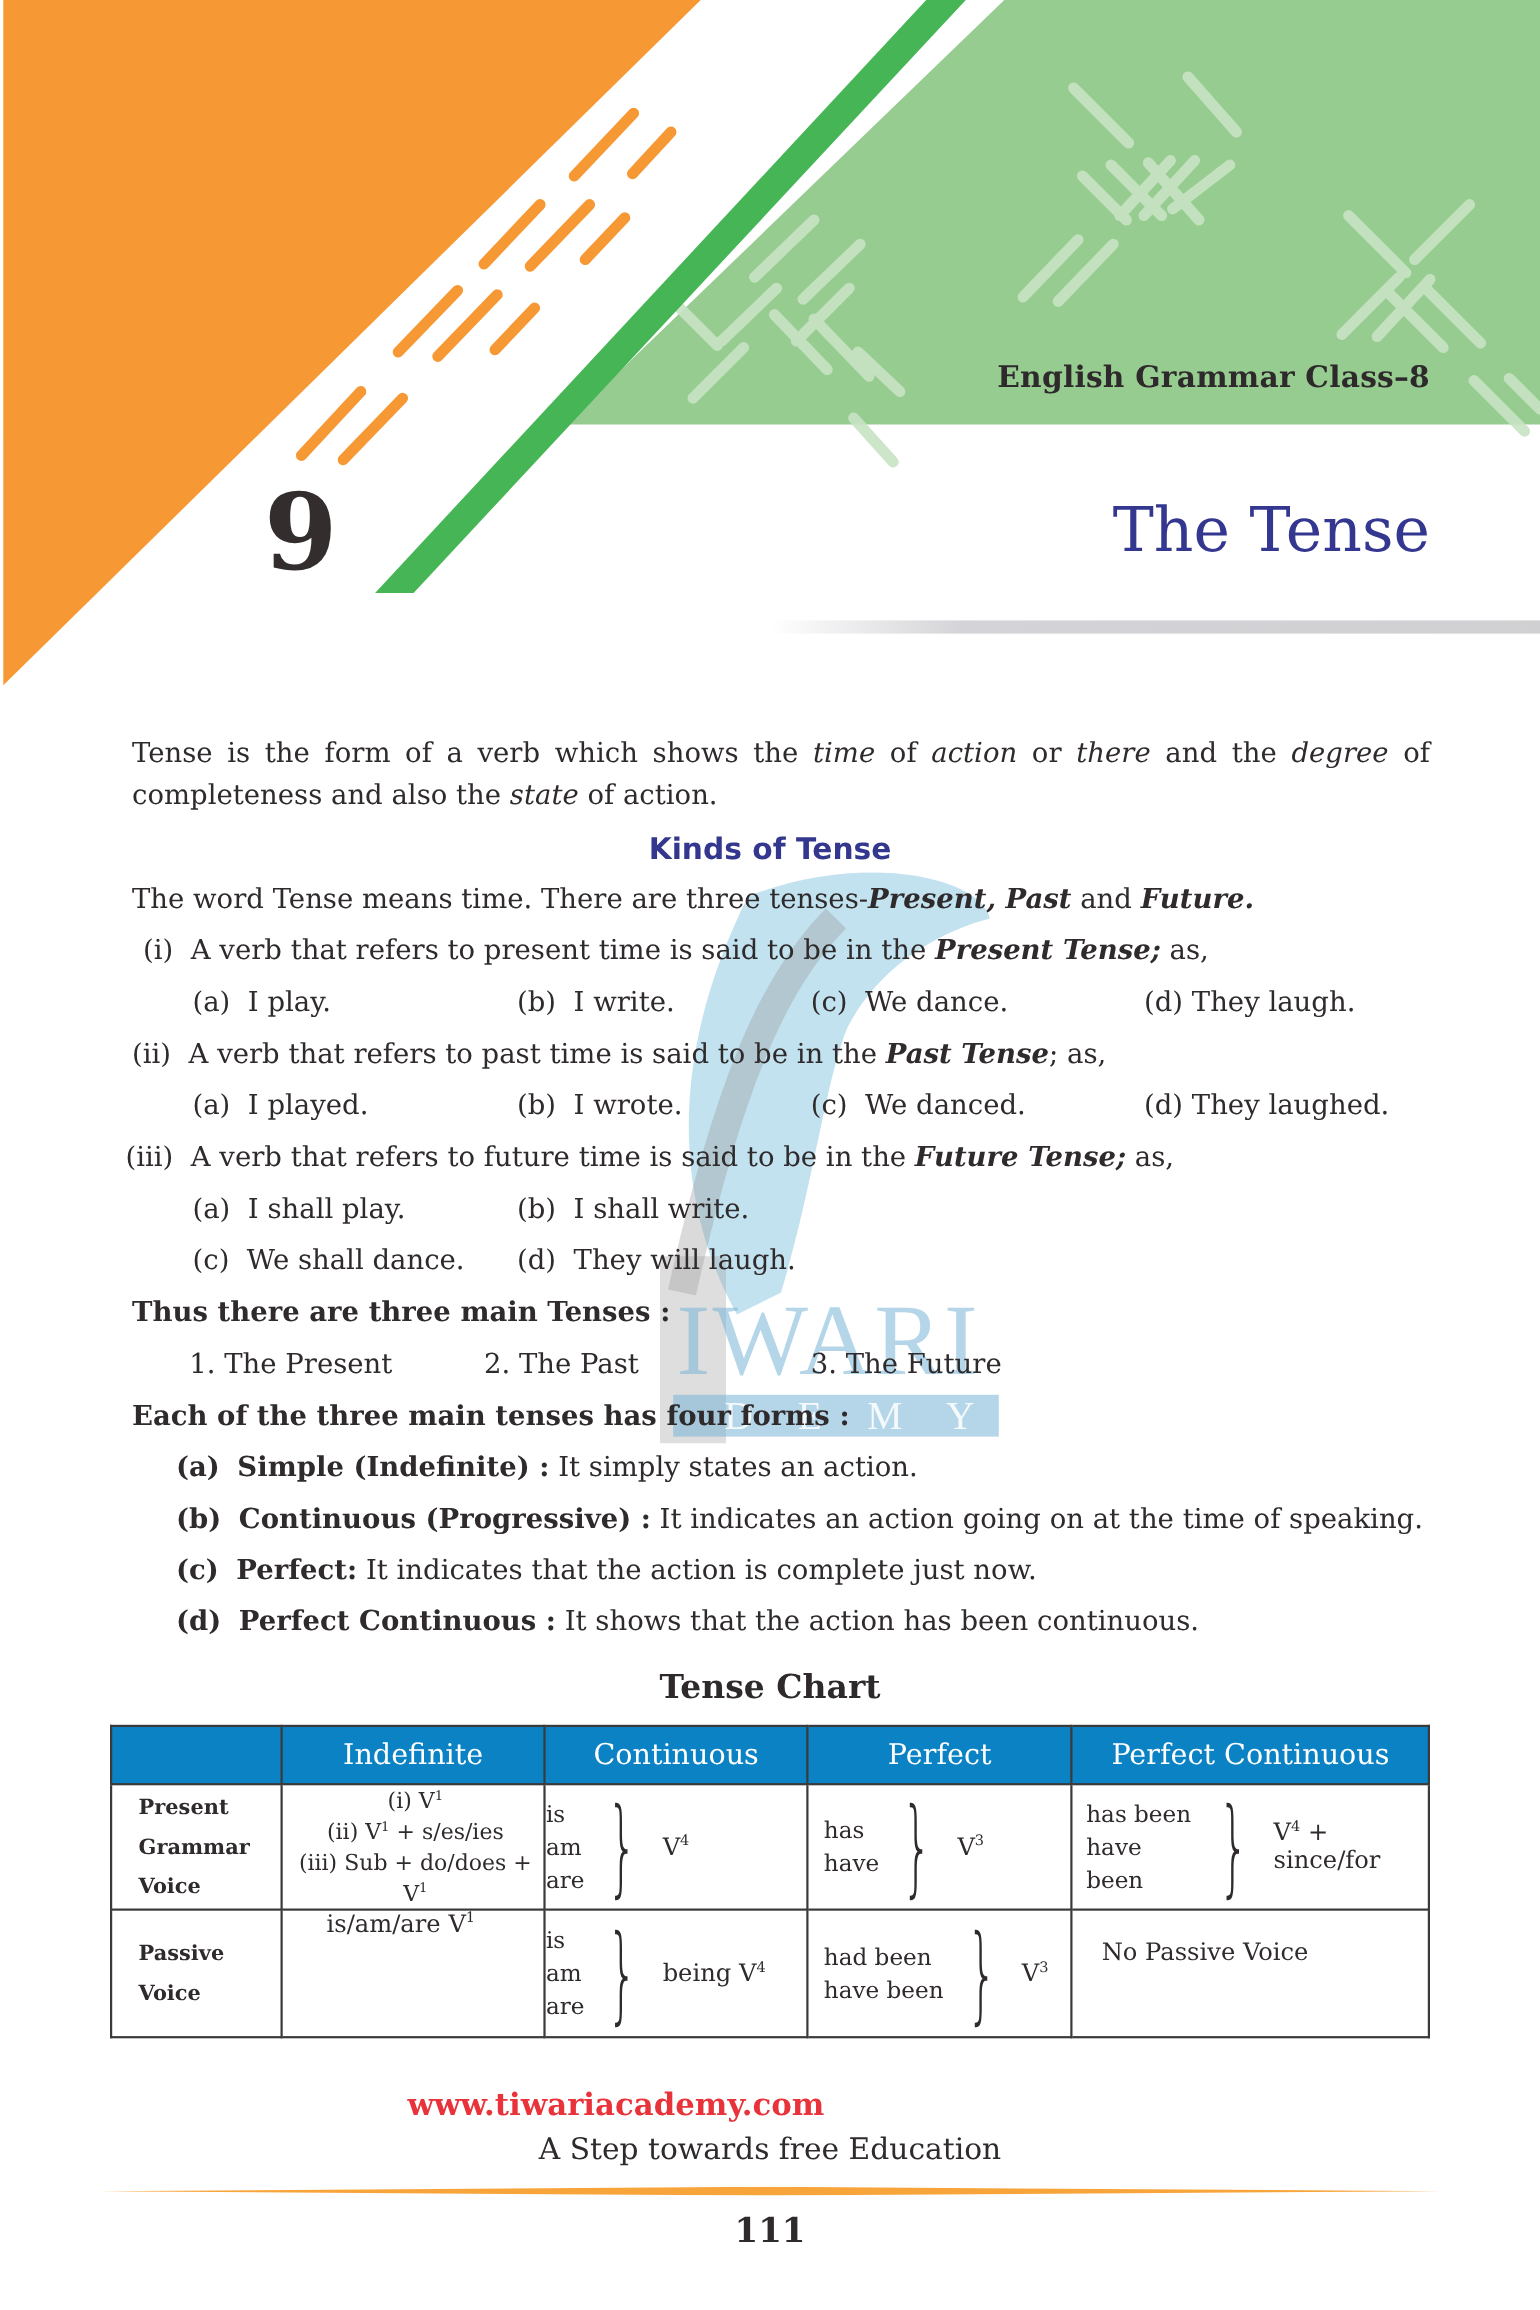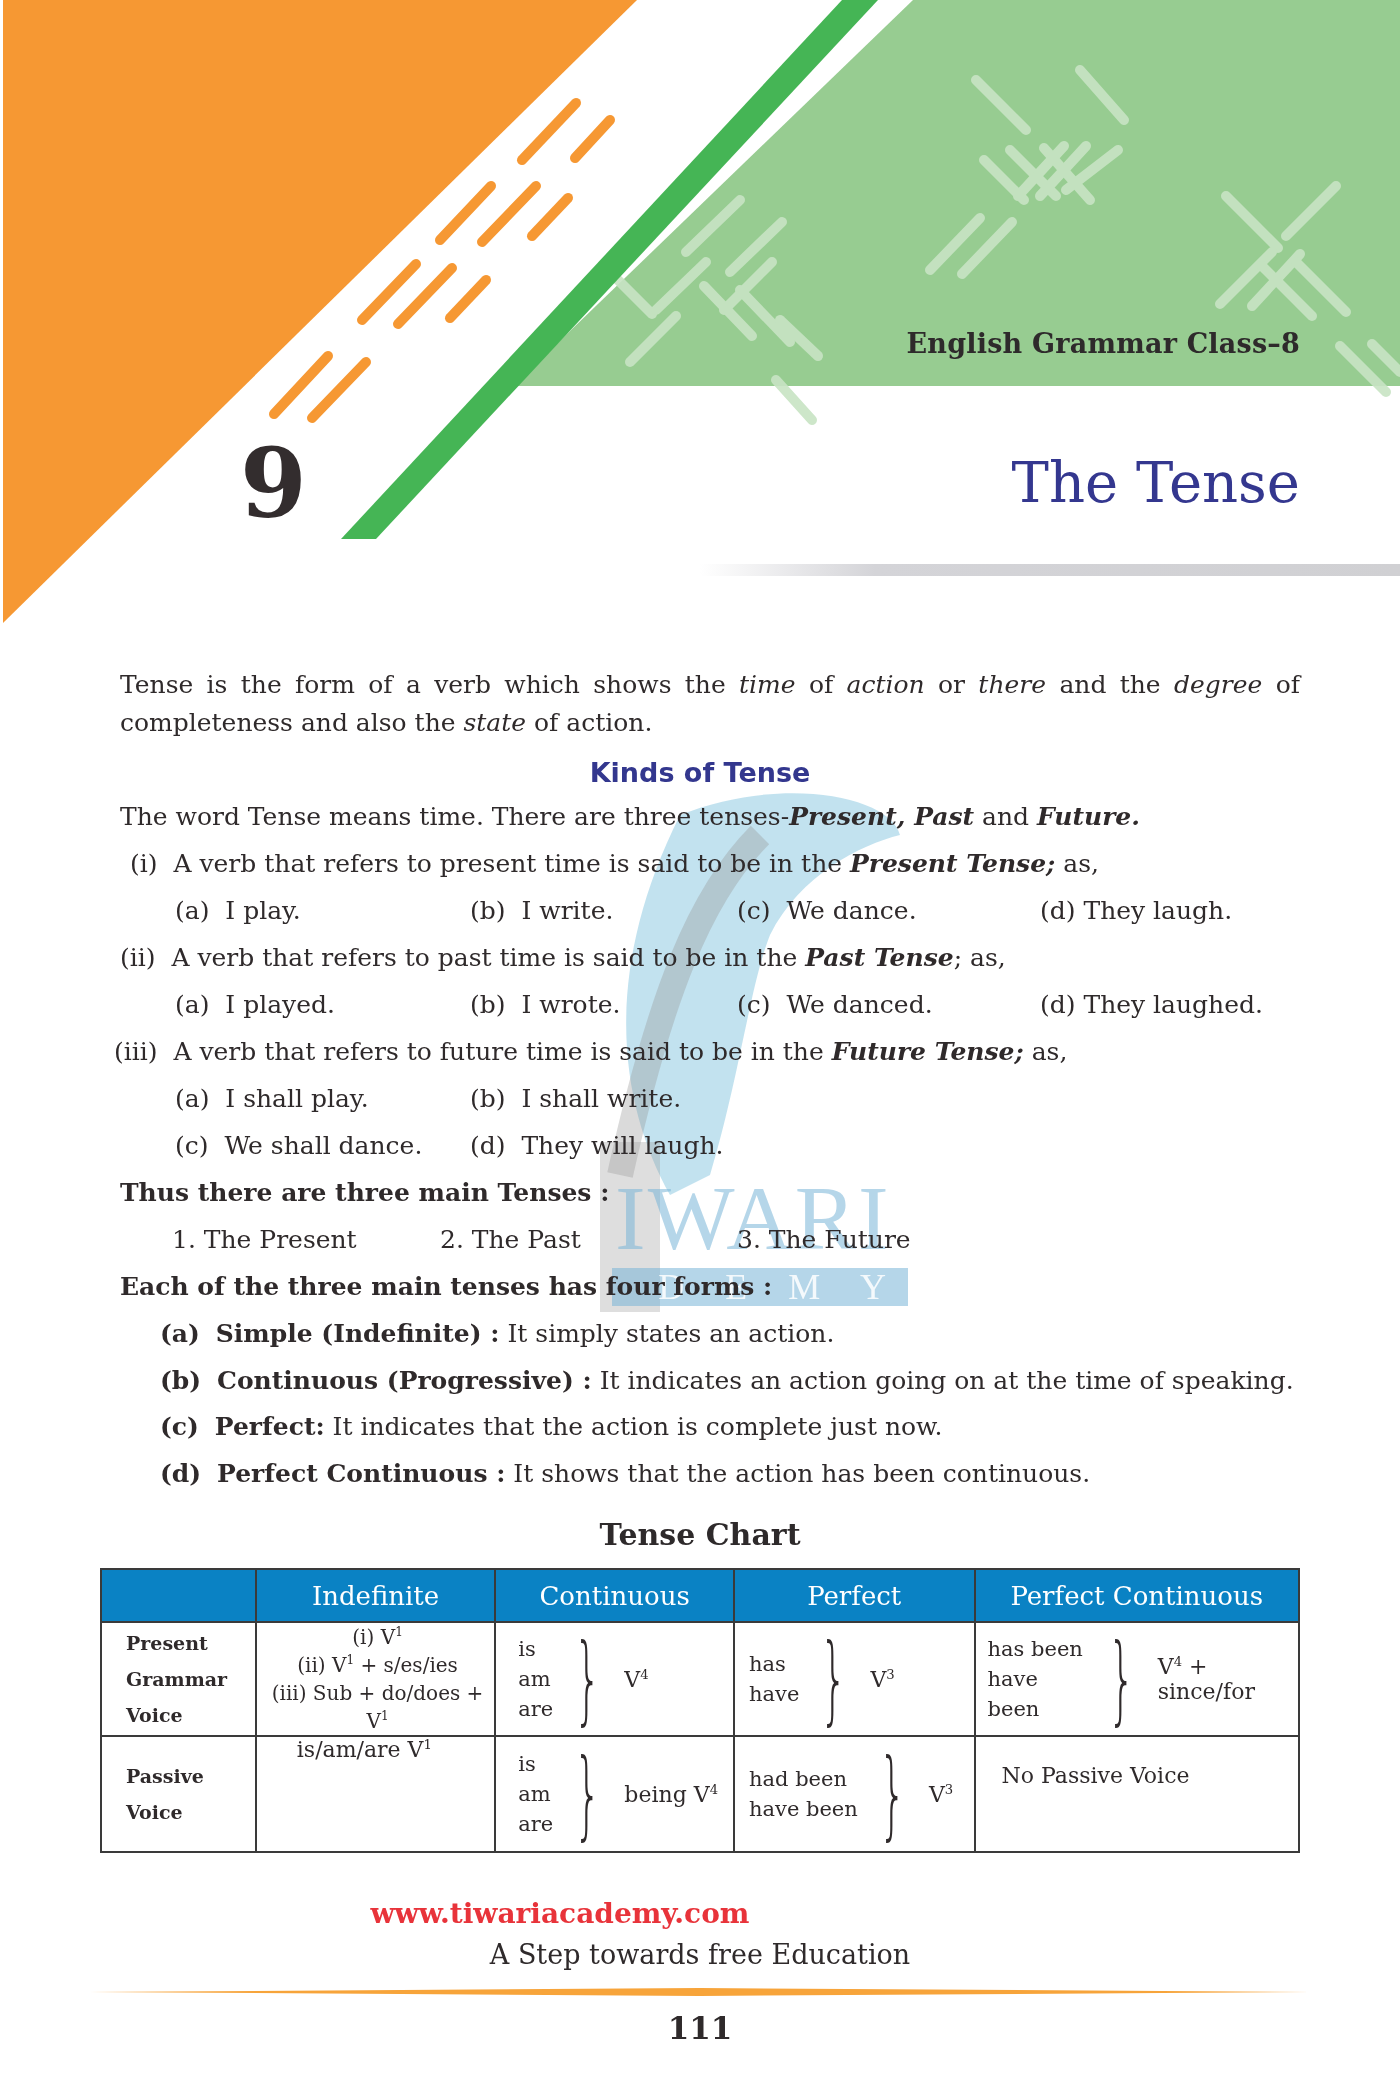--- a/index.html
+++ b/index.html
@@ -40,21 +40,21 @@
   
   table.chart { position: absolute; left: 100px; top: 1568px; width: 1200px; border-collapse: collapse;
                 font-family: "DejaVu Serif", serif; color: #2f2a2b; }
   table.chart th, table.chart td { border: 2.5px solid #3a3a3a; padding: 0; vertical-align: middle; }
   table.chart th { background: #0a82c4; color: #ffffff; font-weight: normal; font-size: 26px; height: 51px; text-align: center; }
   table.chart td.rowhead { font-weight: bold; font-size: 19px; line-height: 36px; padding-left: 24px; text-align: left; }
   .r1 td { height: 112px; }
   .r2 td { height: 114px; }
   sup { font-size: 0.6em; vertical-align: super; line-height: 0; }
   .indef-lines { font-size: 20px; line-height: 28px; text-align: center; padding-left: 4px; }
-  .brace-grp { display: flex; align-items: center; padding-left: 22px; }
+  .brace-grp { display: flex; align-items: center; }
   .brace-words { font-size: 21px; line-height: 30px; }
   .brace { font-family: "DejaVu Sans", sans-serif; font-weight: 200; color: #2f2a2b; margin: 0 6px 0 4px; line-height: 1; transform: scaleX(0.45); display: inline-block; }
   .brace-res { font-size: 22px; }
   .plain-cell { font-size: 22px; padding-left: 30px; }
 
   
   .url { left: 0; width: 1120px; text-align: center; top: 1897px; font-family: "DejaVu Serif", serif; font-weight: bold;
          font-size: 28px; color: #e8333a; }
   .tagline { left: 0; width: 1400px; text-align: center; top: 1939px; font-family: "DejaVu Serif", serif; font-size: 27px; color: #2f2a2b; }
   .footrule { left: 90px; top: 1988px; width: 1220px; height: 8px; }

